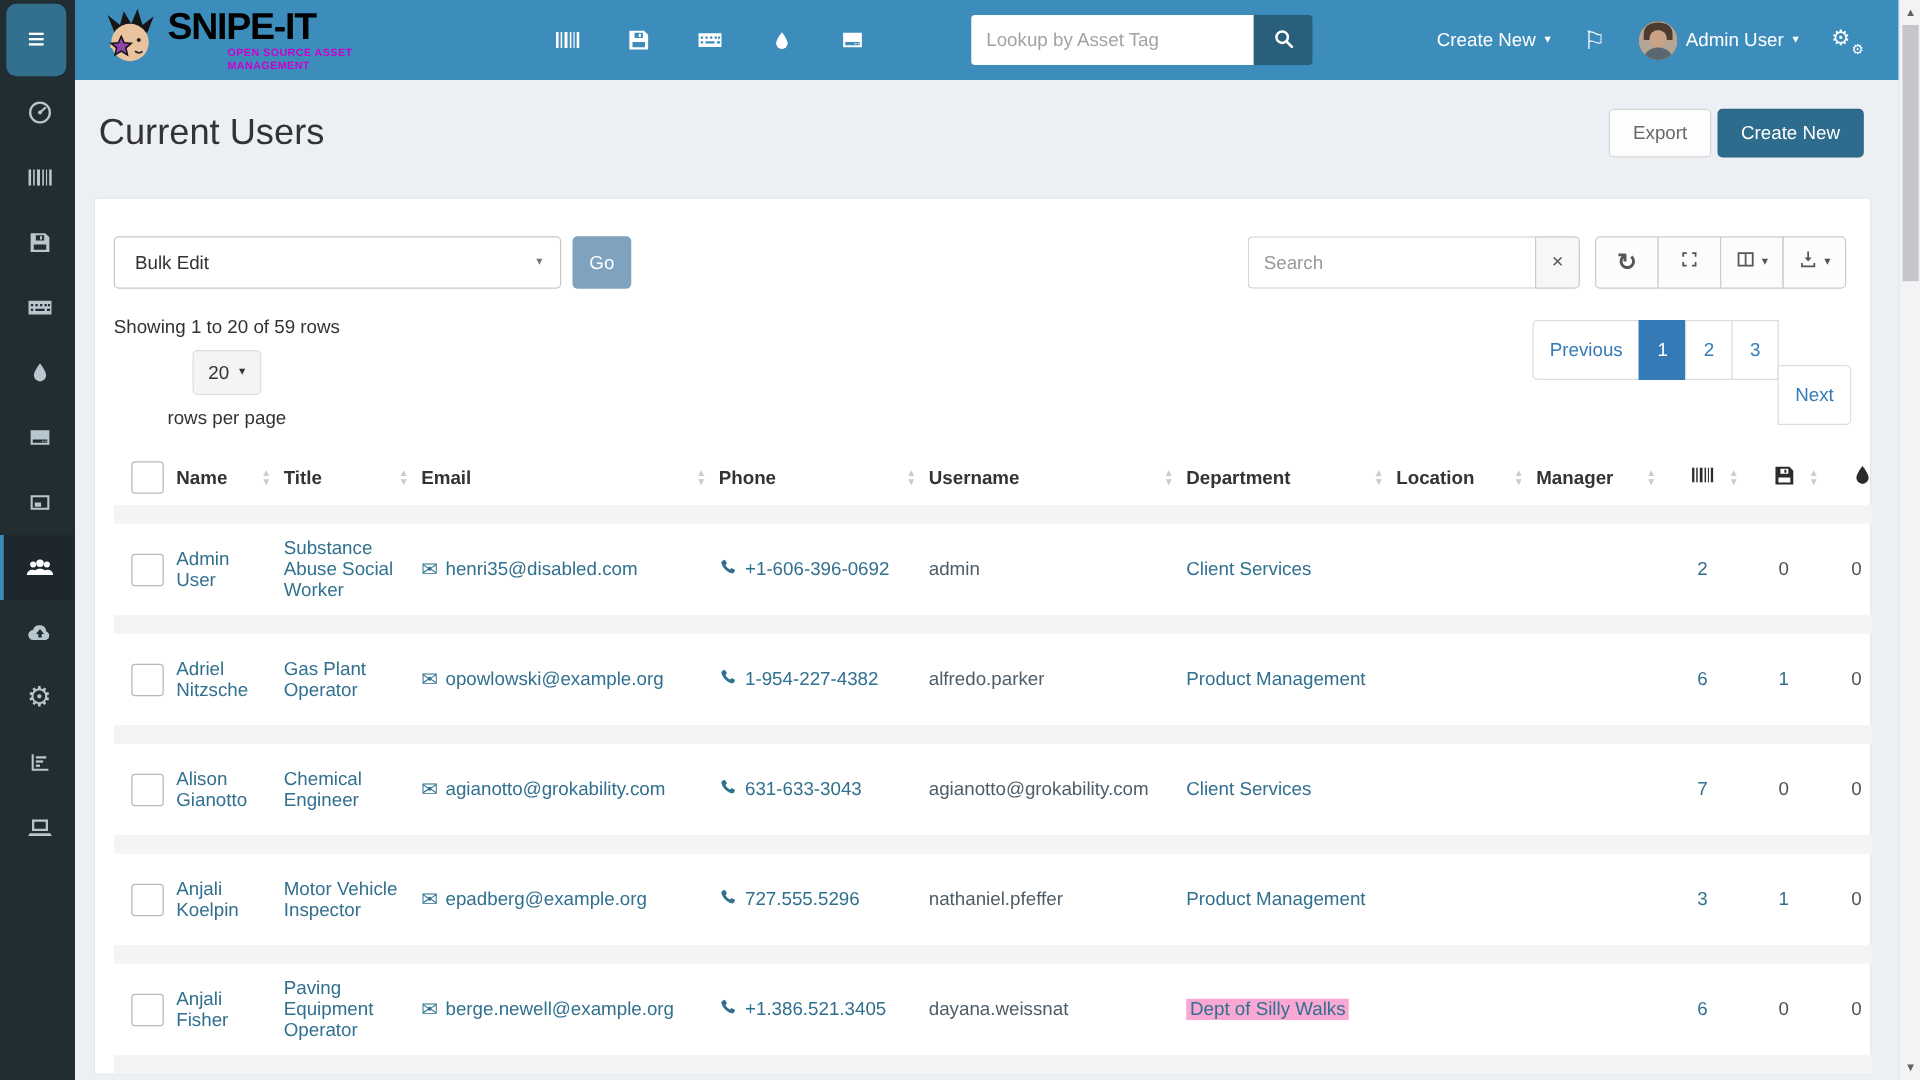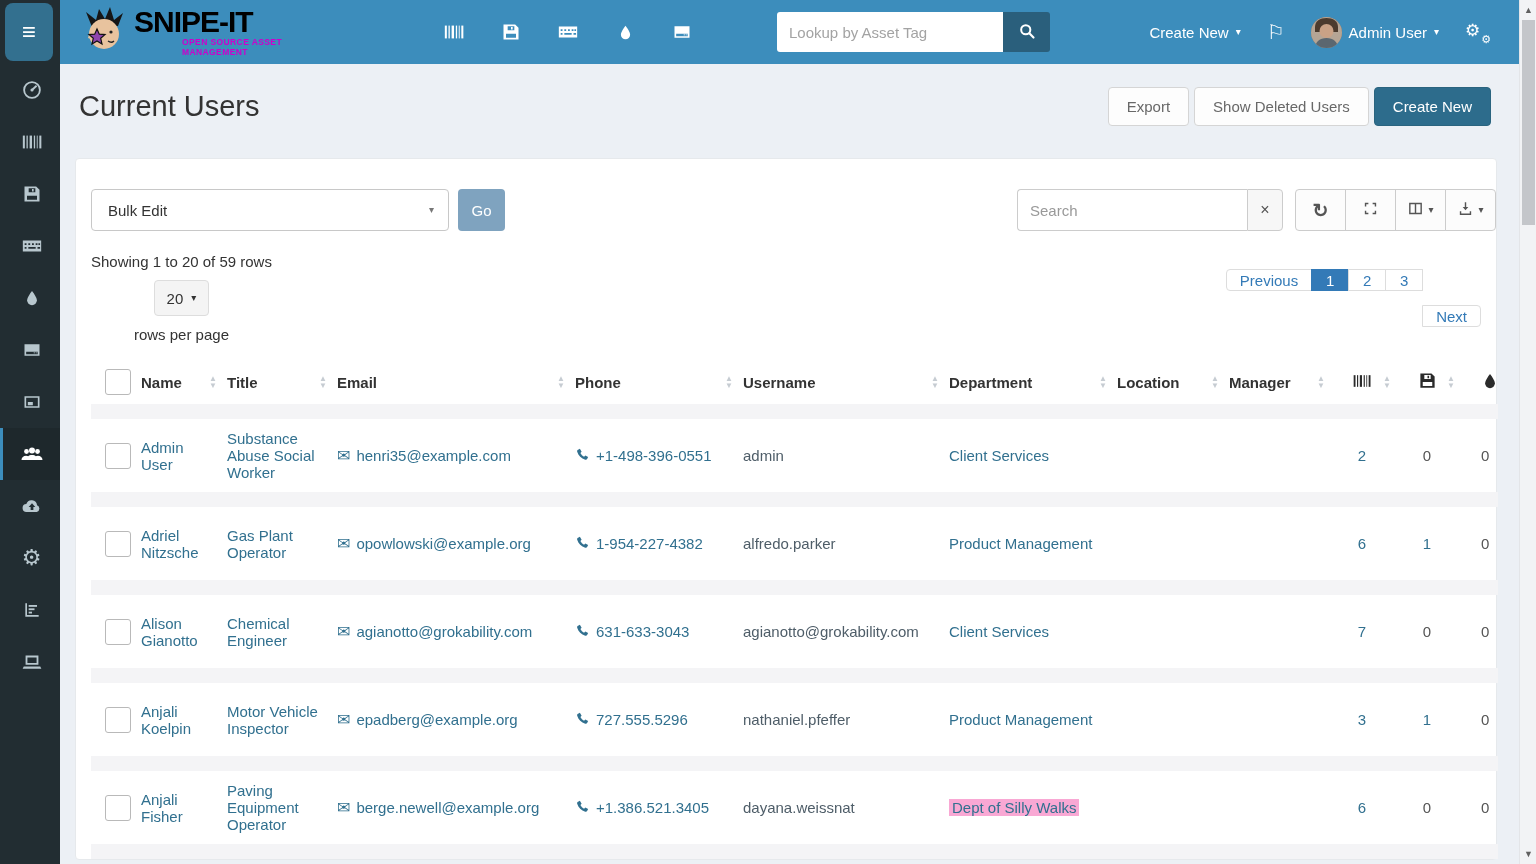--- a/index.html
+++ b/index.html
@@ -50,21 +50,21 @@
   .btn { height:39px; border-radius:4px; border:1px solid #d5d5d5; background:#fdfdfd; color:#686868;
     font-size:15px; padding:0 18px; cursor:pointer; font-family:"Liberation Sans",sans-serif; }
   .btn-primary { background:#2d6c8c; border-color:#2a647f; color:#fff; }
 
   .demo-banner { margin:12px 22px 0 15px; height:50px; background:#00c0ef; border-left:4px solid #00a3cc;
     border-radius:3px; color:#fff; font-size:15px; display:flex; align-items:center; padding-left:22px; }
 
   .panel { margin:24px 22px 0 15px; background:#fff; border:1px solid #e6e9ec; border-radius:4px;
     padding:30px 0 0 15px; min-height:600px; }
 
-  .toolbar { display:flex; align-items:center; margin-right:0; }
+  .toolbar { display:flex; align-items:center; margin-right:19px; }
   .bulk-select { width:358px; height:42px; border:1px solid #c8c8c8; border-radius:4px; background:#fff;
     display:flex; align-items:center; padding:0 14px 0 16px; font-size:15px; color:#333; cursor:pointer; position:relative; }
   .bulk-select .caret { position:absolute; right:14px; color:#777; }
   .go-btn { width:47px; height:42px; margin-left:9px; border:none; border-radius:4px; background:#7fa3bf;
     color:#fff; font-size:15px; cursor:pointer; font-family:"Liberation Sans",sans-serif; }
   .tb-right { margin-left:auto; display:flex; align-items:center; }
   .tb-search { display:flex; }
   .tb-search input { width:230px; height:42px; border:1px solid #ccc; border-right:none; border-radius:4px 0 0 4px;
     padding:0 12px; font-size:15px; color:#333; font-family:"Liberation Sans",sans-serif; }
   .tb-search input::placeholder { color:#999; }
@@ -75,21 +75,21 @@
     display:flex; align-items:center; justify-content:center; gap:4px; cursor:pointer; margin-left:-1px; }
   .btn-group .gbtn:first-child { border-radius:4px 0 0 4px; margin-left:0; }
   .btn-group .gbtn:last-child { border-radius:0 4px 4px 0; }
   .refresh-glyph { font-size:19px; font-weight:bold; }
 
   .info-row { display:flex; align-items:center; margin:22px 15px 0 0; }
   .info-left { display:flex; align-items:center; gap:10px; font-size:15px; color:#333;flex-direction:column; }
   .pagesize-btn { height:36px; padding:0 12px; border:1px solid #ddd; border-radius:4px; background:#f4f4f4;
     font-size:15px; color:#333; display:flex; align-items:center; gap:8px; cursor:pointer; }
   .pagination { margin-left:auto; display:flex; }
-  .page-item { height:22px; min-width:38px; padding:0 13px; border:1px solid #ddd; background:#fff; color:#337ab7;
+  .page-item { height:48px; min-width:38px; padding:0 13px; border:1px solid #ddd; background:#fff; color:#337ab7;
     font-size:15px; display:flex; align-items:center; justify-content:center; margin-left:-1px; cursor:pointer; }
   .page-item:first-child { border-radius:4px 0 0 4px; margin-left:0; }
   .page-item:last-child { border-radius:0 4px 4px 0;margin-top:36px; }
   .page-item.active { background:#337ab7; border-color:#337ab7; color:#fff; }
 
   
   .table-wrap { margin-top:17px; width:1407px; overflow:hidden; }
   table { border-collapse:collapse; table-layout:fixed; width:1460px; }
   th { text-align:left; font-size:15px; font-weight:bold; color:#333; height:44px; position:relative;
     padding:0 6px; cursor:pointer; vertical-align:middle; }
@@ -301,21 +301,20 @@
       </span>
   </div>
 </header>
 
 <main class="content">
 
   <div class="page-head">
     <h1 class="page-title">Current Users</h1>
     <div class="head-buttons">
       <button class="btn">Export</button>
-      <button class="btn">Show Deleted Users</button>
       <button class="btn btn-primary">Create New</button>
     </div>
   </div>
 
 
   <div class="panel">
 
     <div class="toolbar">
       <div class="bulk-select">
         <span>Bulk Edit</span>
@@ -452,27 +451,27 @@
             </tr>
 
           <tr>
             <td>
                 <input type="checkbox" class="cb" style="">
               </td>
             <td><a class="lk">Admin User</a></td>
             <td><span class="lk">Substance Abuse Social Worker</span></td>
             <td><span class="cell-ic">
                   <span class="lk env-glyph">✉</span>
-                  <a class="lk">henri35@example.com</a>
+                  <a class="lk">henri35@disabled.com</a>
                 </span></td>
             <td><span class="cell-ic">
                   <span class="lk"><svg width="15" height="15" viewBox="0 0 24 24" fill="currentColor">
                       <path d="M7.8 2.8 4.9 4.2C3.7 4.8 3.1 6.1 3.5 7.4c1.8 6.2 6.7 11.1 12.9 12.9 1.3.4 2.6-.2 3.2-1.4l1.4-2.9-4.5-2.6-2 2c-2.5-1.3-4.6-3.4-5.9-5.9l2-2z"></path>
                     </svg></span>
-                  <a class="lk">+1-498-396-0551</a>
+                  <a class="lk">+1-606-396-0692</a>
                 </span></td>
             <td><span class="plain">admin</span></td>
             <td><a class="lk">Client Services</a></td>
             <td></td>
             <td></td>
             <td class="num"><a class="lk">2</a></td>
             <td class="num num-muted">0</td>
             <td class="col-consumables num-muted">0</td>
           </tr>
           <tr class="gap">

